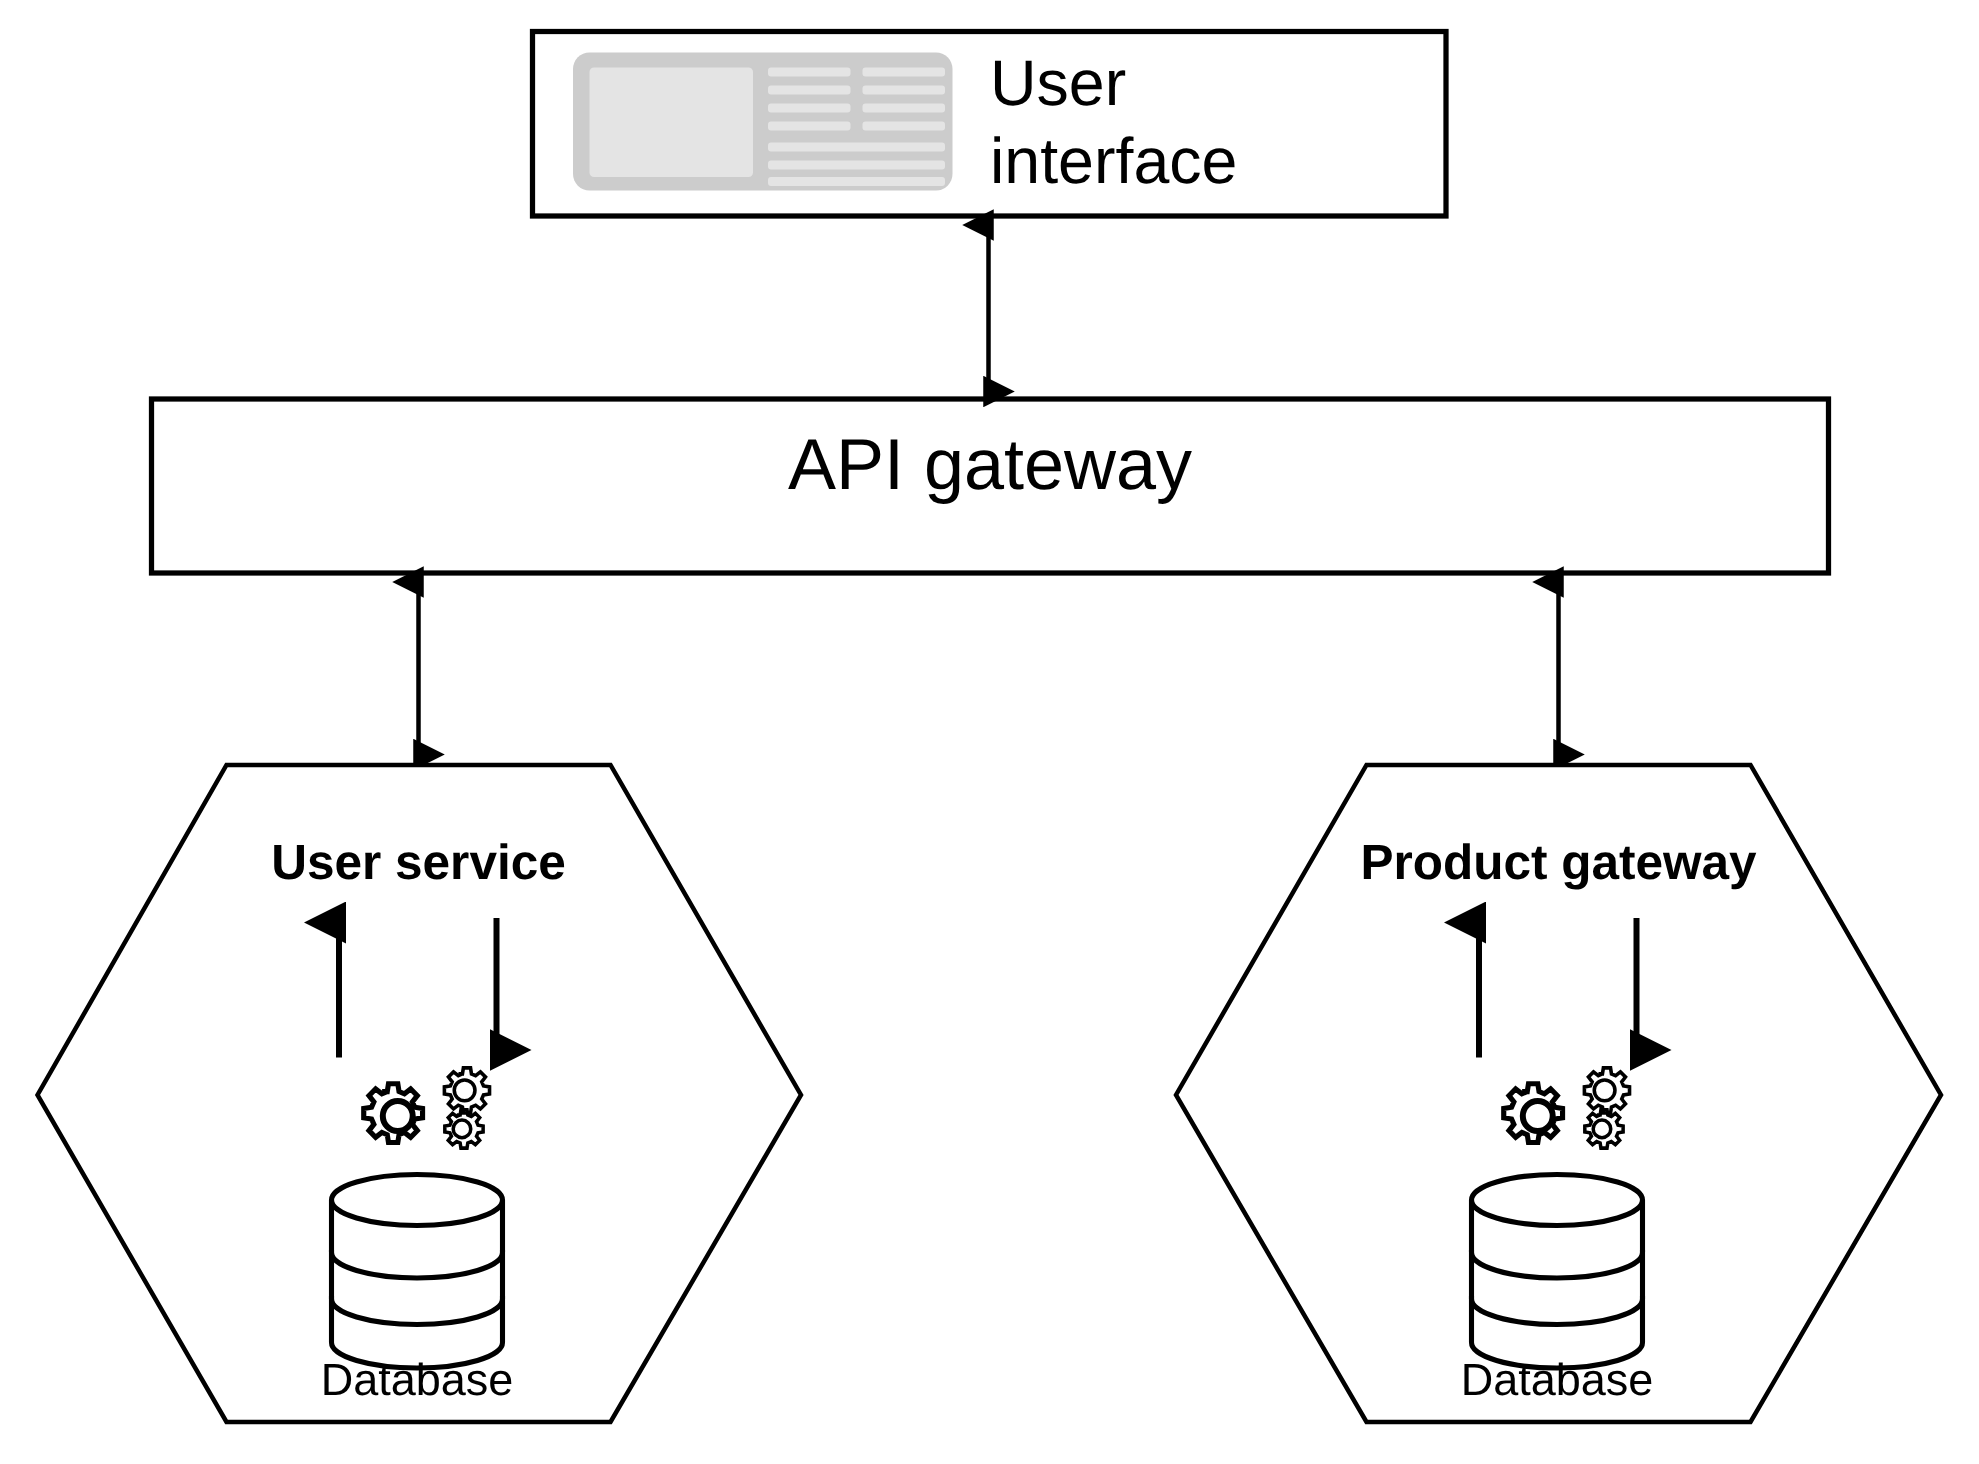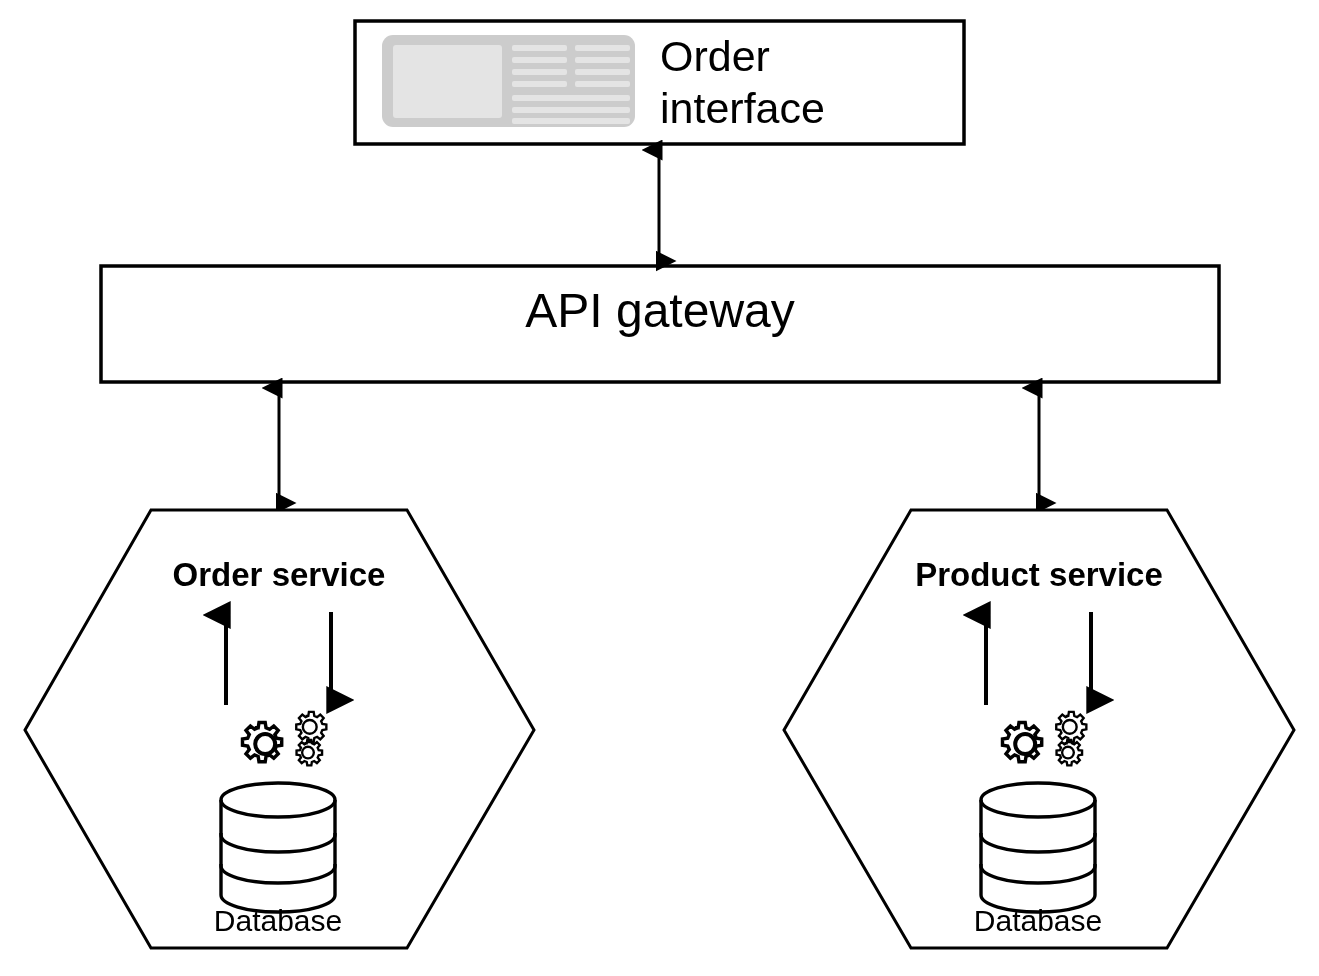--- a/index.html
+++ b/index.html
@@ -222,26 +222,26 @@
 
     <g fill="none" stroke="#000000" stroke-width="3.4">
       <ellipse cx="1038" cy="800" rx="57" ry="17"></ellipse>
       <path d="M981,800 L981,835 A57,17 0 0 0 1095,835 L1095,800"></path>
       <path d="M981,833 L981,866 A57,17 0 0 0 1095,866 L1095,833"></path>
       <path d="M981,864 L981,895 A57,17 0 0 0 1095,895 L1095,864"></path>
     </g>
 
   </svg>
 
-  <div class="node-label" id="ui-label">Order
+  <div class="node-label" id="ui-label">User
 interface</div>
 
   <div class="node-label" id="api-label">API gateway</div>
 
-  <div class="node-label" id="order-service-label">Order service</div>
-
-  <div class="node-label" id="product-service-label">Product service</div>
+  <div class="node-label" id="order-service-label">User service</div>
+
+  <div class="node-label" id="product-service-label">Product gateway</div>
 
   <div class="node-label" id="order-db-label">Database</div>
 
   <div class="node-label" id="product-db-label">Database</div>
 
 </div>
 
 </body></html>

